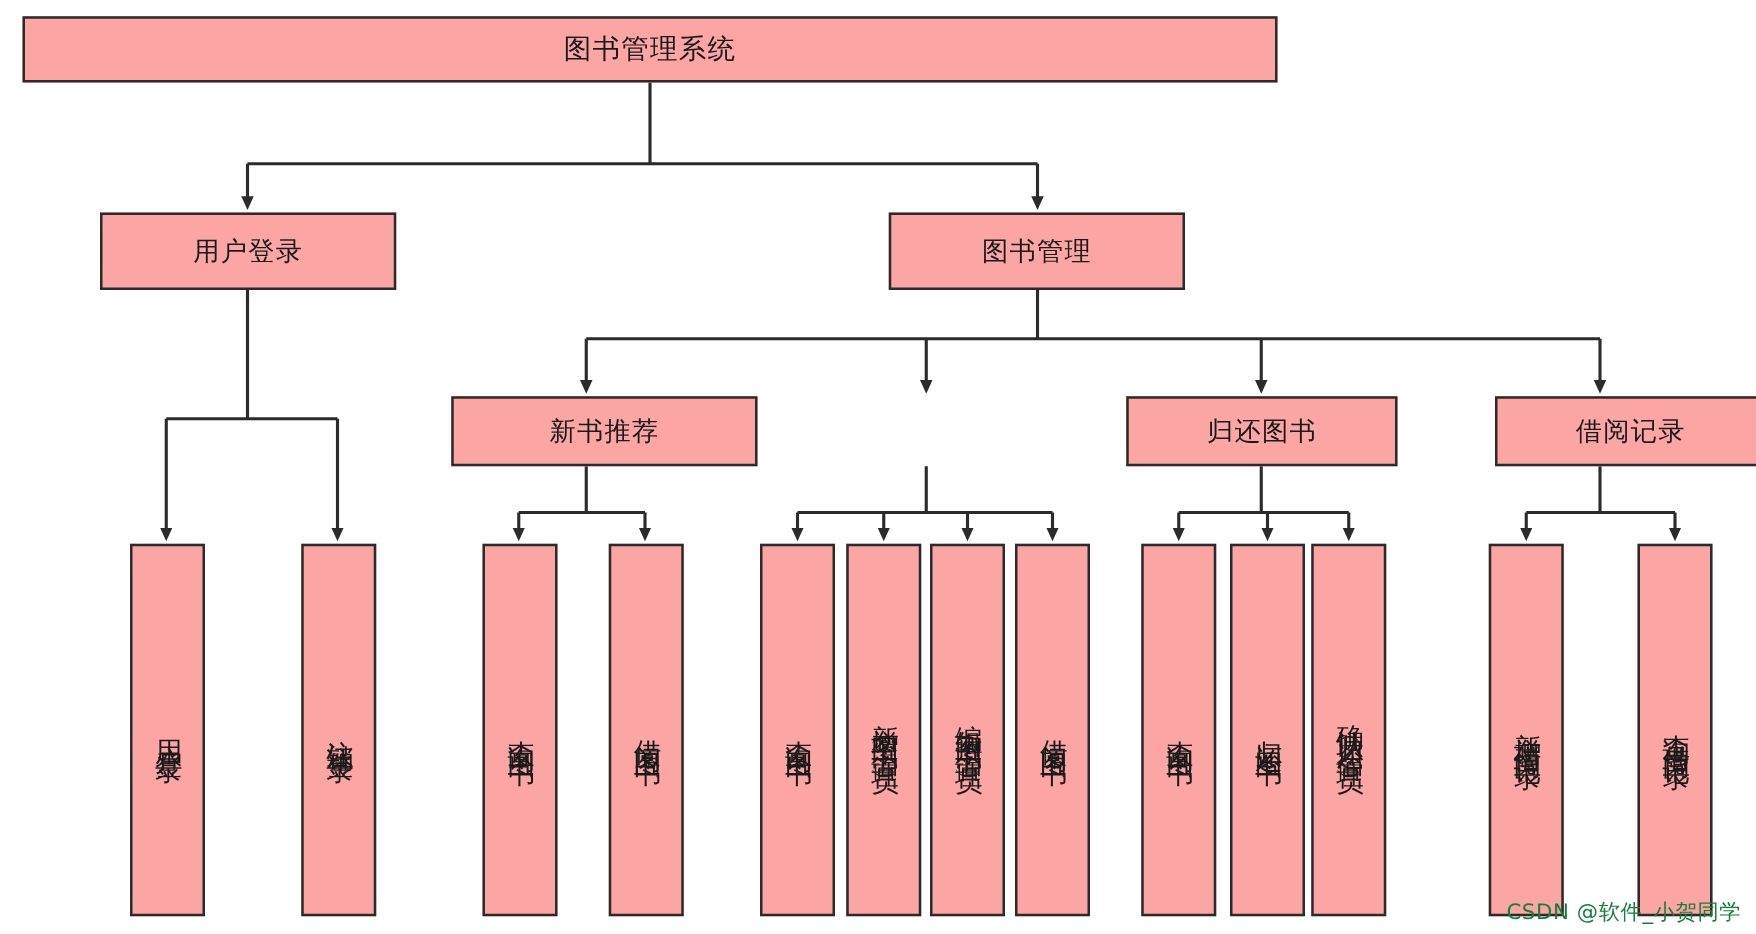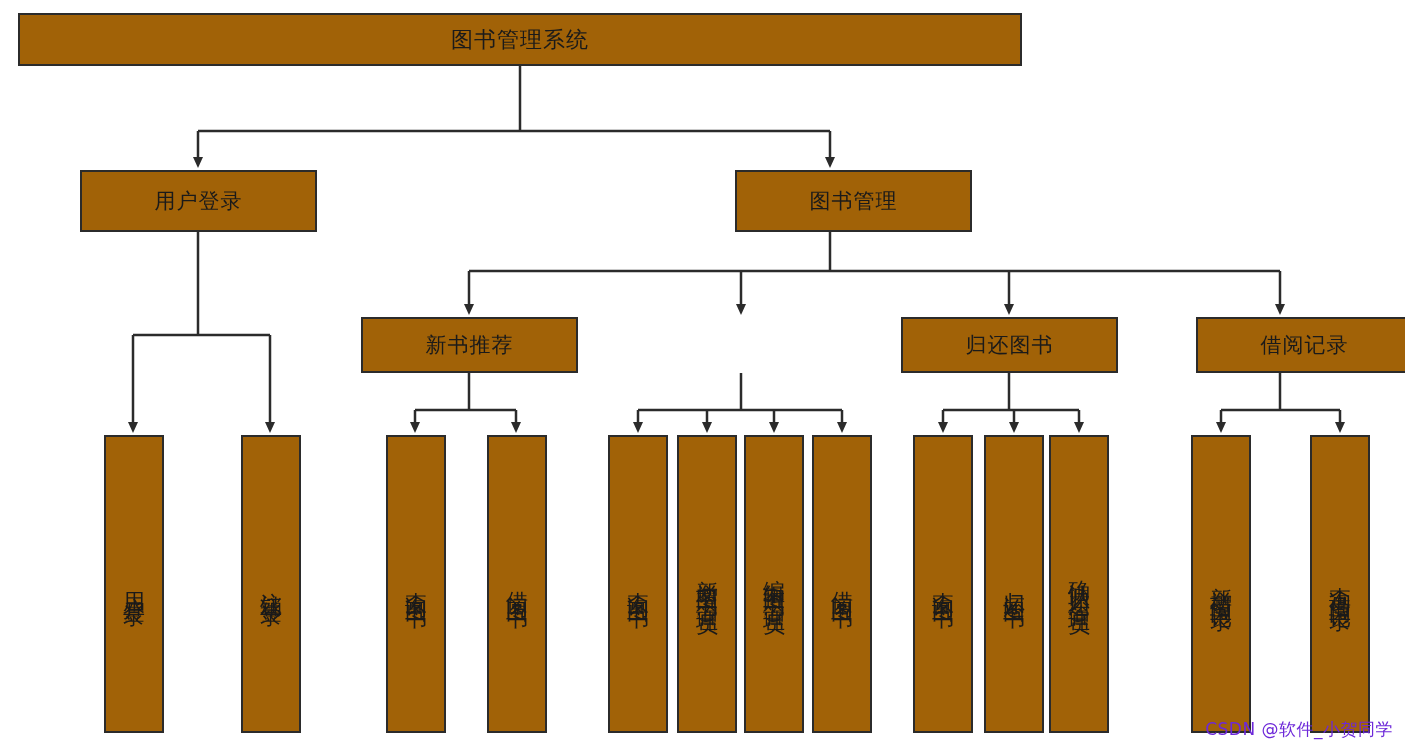--- a/index.html
+++ b/index.html
@@ -21,21 +21,21 @@
     position: absolute;
     left: 0;
     top: 0;
     width: 1405px;
     height: 747px;
     pointer-events: none;
   }
   .node {
     position: absolute;
     box-sizing: border-box;
-    background: #a16207;
+    background: #fca5a5;
     border: 2.5px solid #2b2b2b;
     display: flex;
     align-items: center;
     justify-content: center;
     z-index: 2;
   }
   .node .lbl {
     color: #1a1a1a;
     font-size: 21px;
     line-height: 1.25;
@@ -55,21 +55,21 @@
     letter-spacing: 5px;
     line-height: 1;
     white-space: nowrap;
     text-align: center;
   }
   .watermark {
     position: absolute;
     right: 12px;
     bottom: 6px;
     font-size: 17px;
-    color: #6d28d9;
+    color: #15803d;
     letter-spacing: 0.5px;
     z-index: 3;
     white-space: nowrap;
   }
 </style>
 </head>
 <body>
 
 <div id="canvas">
 
@@ -126,25 +126,25 @@
     </g>
   </svg>
 
   <div class="node root" style="left:18px; top:13px; width:1004px; height:53px;">
     <span class="lbl">图书管理系统</span>
   </div>
 
   <div class="node" style="left:80px; top:170px; width:237px; height:62px;">
     <span class="lbl">用户登录</span>
   </div>
-  <div class="node" style="left:711px; top:170px; width:237px; height:62px;margin-left:24px;">
+  <div class="node" style="left:711px; top:170px; width:237px; height:62px;">
     <span class="lbl">图书管理</span>
   </div>
 
-  <div class="node" style="left:361px; top:317px; width:217px; height:56px;">
+  <div class="node" style="left:361px; top:317px; width:245px; height:56px;">
     <span class="lbl">新书推荐</span>
   </div>
   <div class="node" style="left:901px; top:317px; width:217px; height:56px;">
     <span class="lbl">归还图书</span>
   </div>
   <div class="node" style="left:1172px; top:317px; width:217px; height:56px;margin-left:24px;">
     <span class="lbl">借阅记录</span>
   </div>
 
   <div class="node leaf" style="left:104px; top:435px; width:60px; height:298px;">

